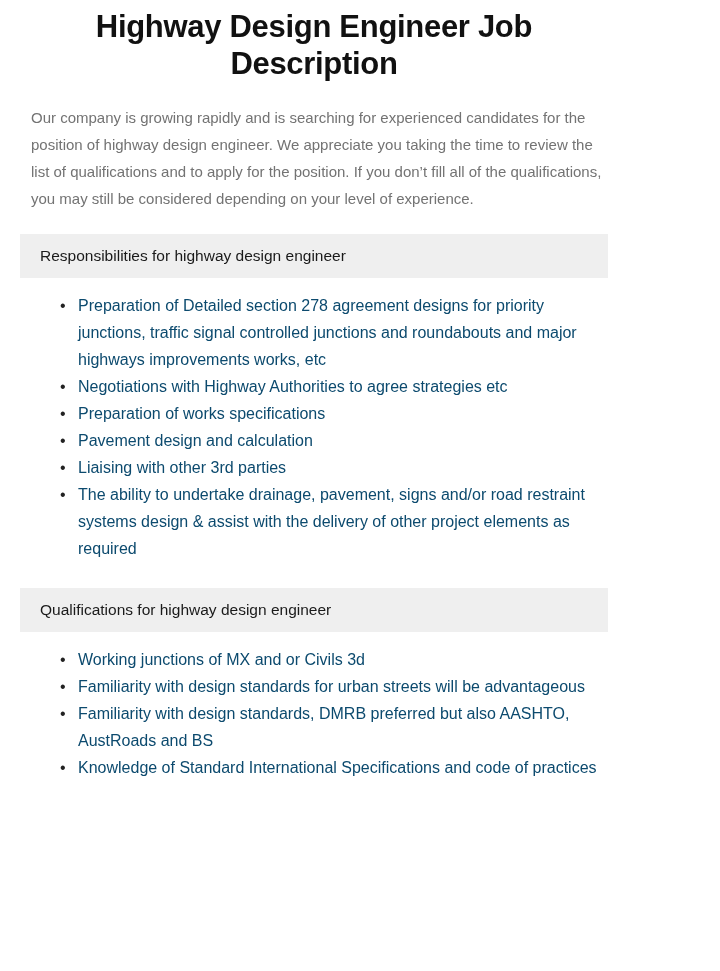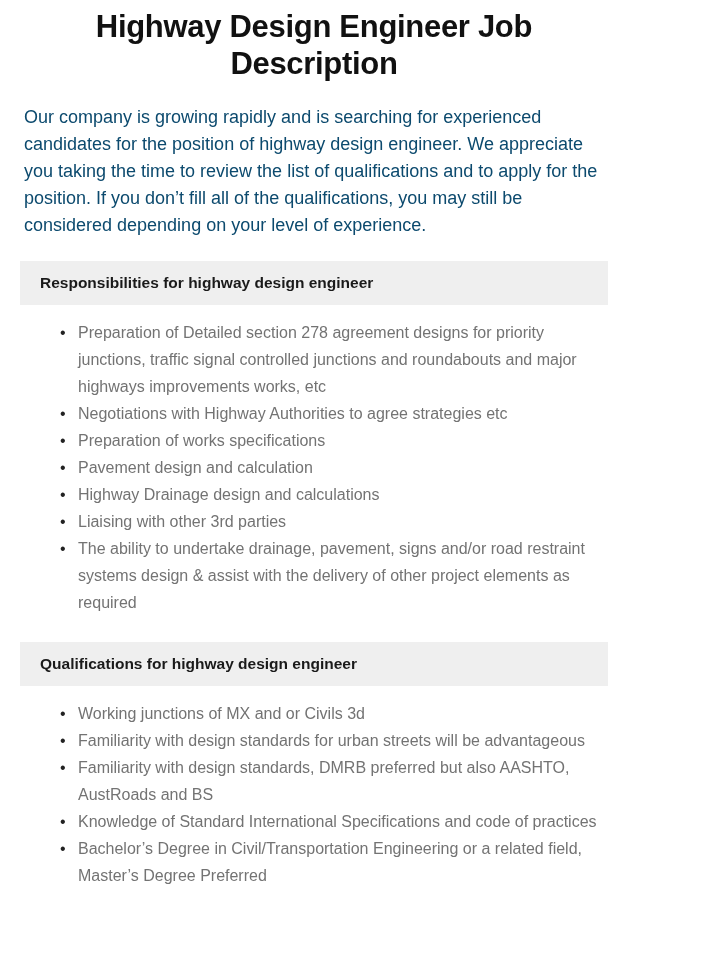--- a/index.html
+++ b/index.html
@@ -22,42 +22,42 @@
   h1.doc-title {
     font-size: 31px;
     line-height: 1.2;
     font-weight: bold;
     text-align: center;
     color: #111111;
     margin: 8px 0 22px 0;
     letter-spacing: -0.3px;
   }
   p.intro {
-    font-size: 18px;
+    font-size: 15px;
     line-height: 27px;
-    color: #0c4a6e;
-    margin: 0 0 22px 4px;
+    color: #737373;
+    margin: 0 0 22px 11px;
   }
   .section-head {
     background: #efefef;
     font-size: 15.5px;
-    font-weight: bold;
+    font-weight: normal;
     color: #1a1a1a;
     padding: 13px 0 13px 20px;
     margin: 0 0 14px 0;
   }
   ul.bullets {
     margin: 0 0 26px 0;
     padding: 0 0 0 40px;
     list-style: none;
   }
   ul.bullets li {
     font-size: 16px;
     line-height: 27px;
-    color: #737373;
+    color: #0c4a6e;
     position: relative;
     padding-left: 18px;
     margin: 0 0 0 0;
   }
   ul.bullets li::before {
     content: "\2022";
     position: absolute;
     left: 0;
     top: 0;
     font-size: 16px;
@@ -73,27 +73,25 @@
   <h1 class="doc-title">Highway Design Engineer Job Description</h1>
 
   <p class="intro">Our company is growing rapidly and is searching for experienced candidates for the position of highway design engineer. We appreciate you taking the time to review the list of qualifications and to apply for the position. If you don’t fill all of the qualifications, you may still be considered depending on your level of experience.</p>
 
   <div class="section-head">Responsibilities for highway design engineer</div>
   <ul class="bullets">
     <li>Preparation of Detailed section 278 agreement designs for priority junctions, traffic signal controlled junctions and roundabouts and major highways improvements works, etc</li>
     <li>Negotiations with Highway Authorities to agree strategies etc</li>
     <li>Preparation of works specifications</li>
     <li>Pavement design and calculation</li>
-    <li>Highway Drainage design and calculations</li>
     <li>Liaising with other 3rd parties</li>
     <li>The ability to undertake drainage, pavement, signs and/or road restraint systems design &amp; assist with the delivery of other project elements as required</li>
   </ul>
 
   <div class="section-head">Qualifications for highway design engineer</div>
   <ul class="bullets">
     <li>Working junctions of MX and or Civils 3d</li>
     <li>Familiarity with design standards for urban streets will be advantageous</li>
     <li>Familiarity with design standards, DMRB preferred but also AASHTO, AustRoads and BS</li>
     <li>Knowledge of Standard International Specifications and code of practices</li>
-    <li>Bachelor’s Degree in Civil/Transportation Engineering or a related field, Master’s Degree Preferred</li>
   </ul>
 
 </div>
 
 </body></html>

